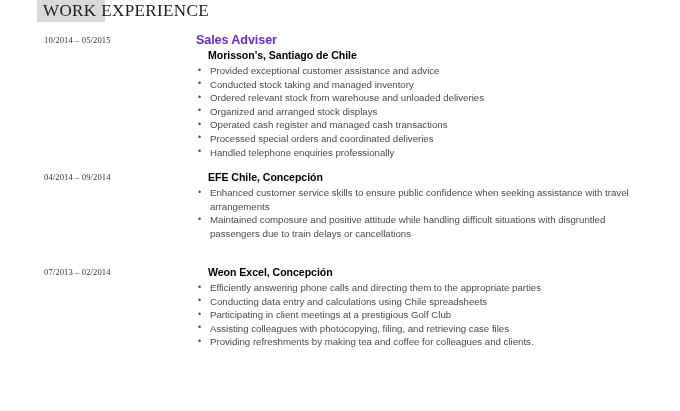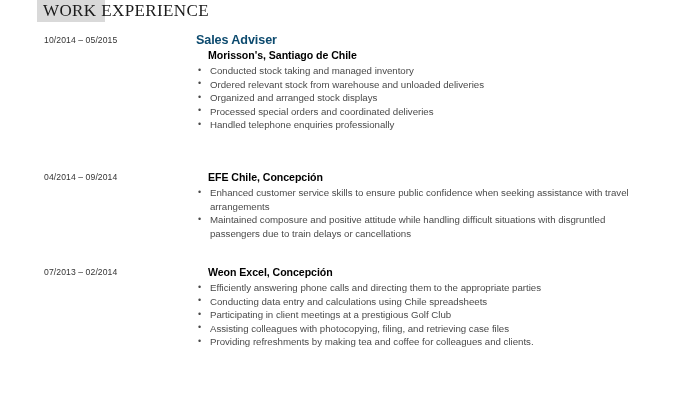--- a/index.html
+++ b/index.html
@@ -57,30 +57,31 @@
   }
   .entry .dates {
     position: absolute;
     left: 44px;
     top: 2px;
     width: 130px;
     font-size: 8.6px;
     color: #333333;
     letter-spacing: 0.1px;
     white-space: nowrap;
+    font-family: Liberation Serif, serif;
   }
   .entry .body {
     position: absolute;
     left: 196px;
     width: 440px;
   }
   .job-title {
     font-size: 12.6px;
     font-weight: bold;
-    color: #0c4a6e;
+    color: #6d28d9;
     line-height: 15px;
     letter-spacing: -0.1px;
   }
   .employer {
     font-size: 10.6px;
     font-weight: bold;
     color: #000000;
     line-height: 14px;
     letter-spacing: -0.05px;
     margin-bottom: 2px;
@@ -118,23 +119,25 @@
     <div class="band"></div>
     <div class="label">WORK EXPERIENCE</div>
   </div>
 
   <div class="entry" id="entry-0" style="top:33px;">
     <div class="dates">10/2014 – 05/2015</div>
     <div class="body">
       <div class="job-title">Sales Adviser</div>
       <div class="employer">Morisson's, Santiago de Chile</div>
       <ul class="bullets">
+        <li>Provided exceptional customer assistance and advice</li>
         <li>Conducted stock taking and managed inventory</li>
         <li>Ordered relevant stock from warehouse and unloaded deliveries</li>
         <li>Organized and arranged stock displays</li>
+        <li>Operated cash register and managed cash transactions</li>
         <li>Processed special orders and coordinated deliveries</li>
         <li>Handled telephone enquiries professionally</li>
       </ul>
     </div>
   </div>
 
   <div class="entry" id="entry-1" style="top:170px;">
     <div class="dates">04/2014 – 09/2014</div>
     <div class="body">
       <div class="employer">EFE Chile, Concepción</div>

